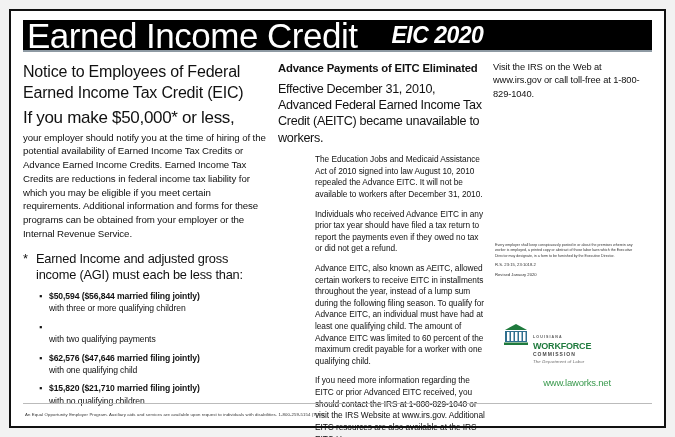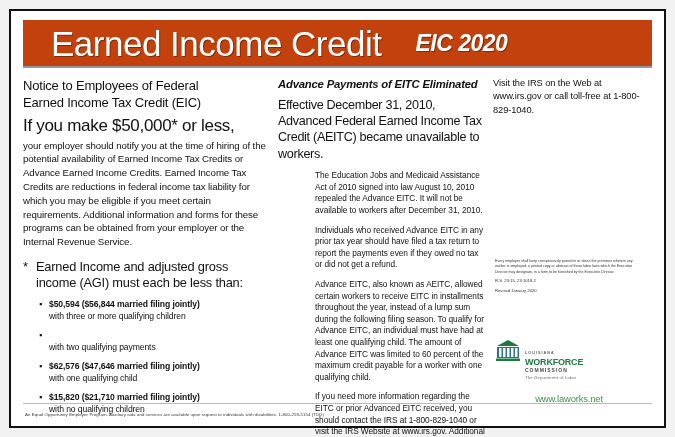--- a/index.html
+++ b/index.html
@@ -12,65 +12,65 @@
   .frame{
     position:absolute;left:9px;top:9px;right:9px;bottom:9px;
     border:2px solid #111;background:#ffffff;box-sizing:border-box;
   }
   .inner{
     position:absolute;left:0;top:0;right:0;bottom:0;
     padding:9px 12px 0 12px;box-sizing:border-box;
   }
   
   .header-bar{
-    position:relative;height:48px;background:#c2410c;
+    position:relative;height:32px;background:#000000;
     display:flex;align-items:center;box-sizing:border-box;
-    padding:0 28px;
+    padding:0 4px;
     border-bottom:2px solid #8e9aa3;
   }
   .title{
     color:#ffffff;font-size:35px;letter-spacing:-0.5px;
     font-weight:400;line-height:1;white-space:nowrap;
     text-shadow:1px 1px 0 rgba(0,0,0,.35);
   }
   .eic-badge{
     color:#ffffff;font-size:23px;font-style:italic;font-weight:700;
     margin-left:34px;letter-spacing:-0.5px;white-space:nowrap;
     text-shadow:1px 1px 0 rgba(0,0,0,.35);
   }
   
   .columns{display:flex;margin-top:9px;}
   .col-left{width:255px;padding-right:10px;box-sizing:border-box;}
   .col-mid{width:215px;padding-right:8px;box-sizing:border-box;}
   .col-right{width:150px;box-sizing:border-box;position:relative;}
 
-  .h-notice{font-size:13px;line-height:1.32;color:#111;font-weight:400;letter-spacing:-0.2px;}
+  .h-notice{font-size:16px;line-height:1.32;color:#111;font-weight:400;letter-spacing:-0.2px;}
   .h-make{font-size:17px;line-height:1.2;color:#111;font-weight:400;margin-top:5px;letter-spacing:-0.3px;}
   .body-txt{font-size:9.7px;line-height:1.42;color:#111;margin-top:2px;letter-spacing:-0.1px;}
   .ast-head{font-size:12.8px;line-height:1.25;color:#111;margin-top:10px;display:flex;letter-spacing:-0.2px;}
   .ast-head .star{width:13px;flex:0 0 13px;}
   .bullets{margin-top:7px;padding-left:16px;}
   .bullet{display:flex;margin-bottom:6px;}
   .bullet .sq{width:10px;flex:0 0 10px;font-size:9px;line-height:1.5;color:#111;}
   .bullet .bt{font-size:8.6px;line-height:1.45;color:#111;letter-spacing:-0.1px;}
   .bt b{font-weight:700;}
 
-  .mid-h{font-size:11.3px;font-style:italic;font-weight:700;color:#111;letter-spacing:-0.2px;line-height:1.3;}
+  .mid-h{font-size:11.3px;font-weight:700;color:#111;letter-spacing:-0.2px;line-height:1.3;}
   .mid-sub{font-size:12.6px;line-height:1.3;color:#111;margin-top:5px;letter-spacing:-0.3px;}
   .mid-p{font-size:8.3px;line-height:1.4;color:#111;margin-top:8px;letter-spacing:-0.05px;text-align:left;margin-left:37px;}
   .mid-link{font-size:8.3px;line-height:1.4;color:#2b33d8;text-decoration:underline;word-break:break-all;display:block;}
 
   .right-p{font-size:9.3px;line-height:1.45;color:#111;letter-spacing:-0.1px;}
   .fine{font-size:3.6px;line-height:1.5;color:#333;margin-top:0;}
   .fine p{margin:0 0 3px 0;}
   .rs{font-size:4.2px;line-height:1.5;color:#333;margin:0;}
   .rev{font-size:4.2px;line-height:1.5;color:#333;margin:4px 0 0 0;}
 
   
-  .logo-wrap{position:absolute;left:2px;top:262px;width:148px;}
+  .logo-wrap{position:absolute;left:10px;top:262px;width:148px;}
   .logo-row{display:flex;align-items:flex-start;}
   .logo-mark{width:26px;height:24px;flex:0 0 26px;position:relative;margin-right:4px;}
   .logo-text{padding-top:1px;}
   .lt-1{font-size:3.6px;letter-spacing:1.1px;color:#555;font-weight:700;}
   .lt-2{font-size:9px;font-weight:700;color:#1f7a3d;letter-spacing:-0.2px;line-height:1;}
   .lt-3{font-size:5px;font-weight:700;color:#4a4a4a;letter-spacing:1px;line-height:1.2;}
   .lt-4{font-size:4.2px;color:#666;letter-spacing:0.2px;margin-top:2px;font-style:italic;}
   .laworks{font-size:9.5px;color:#3a9a4e;text-align:center;margin-top:13px;letter-spacing:-0.2px;}
 
   

